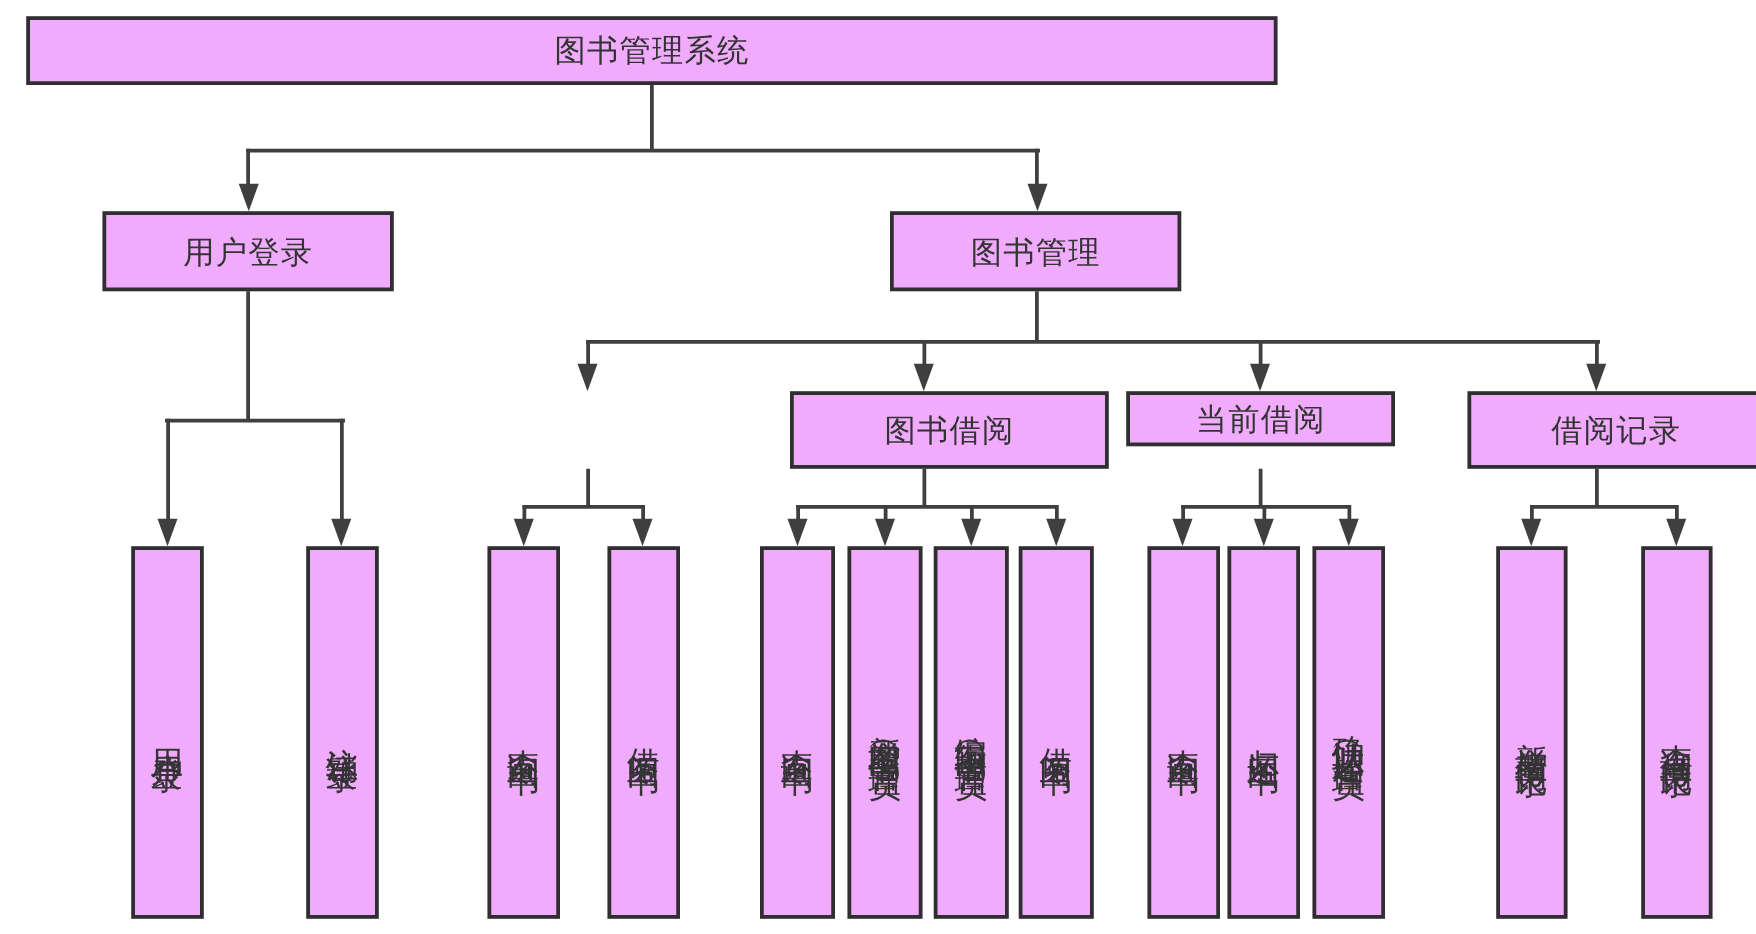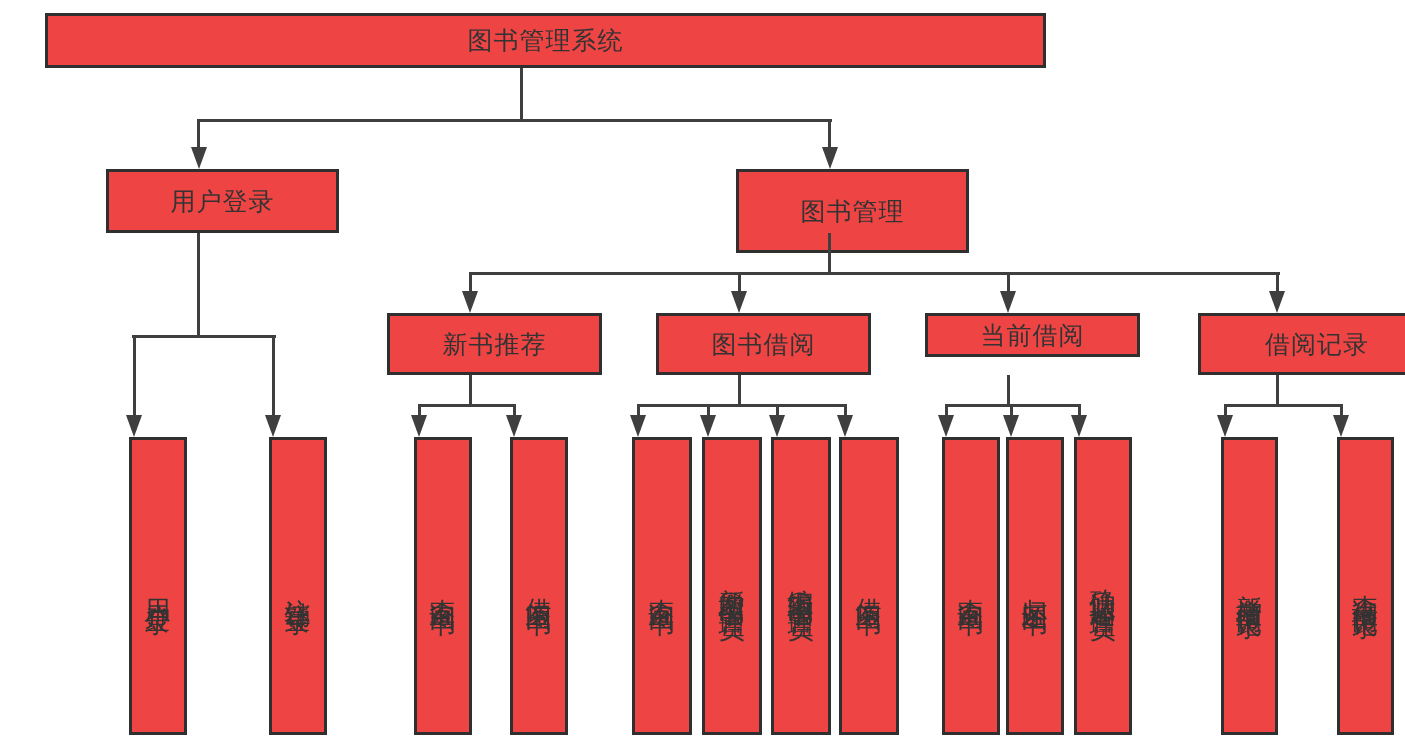--- a/index.html
+++ b/index.html
@@ -13,29 +13,28 @@
     width: 1405px;
     height: 747px;
     background: var(--background, #ffffff);
     overflow: hidden;
     color: var(--text, #333333);
   }
   .box {
     position: absolute;
     box-sizing: border-box;
     border: 3px solid var(--box_border, #2f2f2f);
-    background: #ef4444;
+    background: #f0abfc;
     display: flex;
     align-items: center;
     justify-content: center;
     font-size: 25px;
     color: var(--text, #333333);
     letter-spacing: 1px;
     white-space: nowrap;
-    margin-left: 24px;
   }
   .leaf {
     writing-mode: vertical-rl;
     text-orientation: mixed;
     font-size: 26px;
     letter-spacing: 4px;
     white-space: normal;
     line-height: 1;
   }
   .vline, .hline {
@@ -69,42 +68,41 @@
   <div class="box" style="left:21px; top:13px; width:1001px; height:55px;">图书管理系统</div>
 
   <div class="vline" style="left:520px; top:68px; width:3px; height:53px;"></div>
   <div class="hline" style="left:197px; top:119px; width:635px; height:3px;"></div>
   <div class="vline" style="left:197px; top:119px; width:3px; height:30px;"></div>
   <div class="arrowhead" style="left:191px; top:147px;"></div>
   <div class="vline" style="left:828px; top:119px; width:3px; height:30px;"></div>
   <div class="arrowhead" style="left:822px; top:147px;"></div>
 
   <div class="box" style="left:82px; top:169px; width:233px; height:64px;">用户登录</div>
-  <div class="box" style="left:712px; top:169px; width:233px; height:84px;">图书管理</div>
+  <div class="box" style="left:712px; top:169px; width:233px; height:64px;">图书管理</div>
 
   <div class="vline" style="left:197px; top:233px; width:3px; height:104px;"></div>
   <div class="hline" style="left:132px; top:335px; width:144px; height:3px;"></div>
   <div class="vline" style="left:133px; top:335px; width:3px; height:82px;"></div>
   <div class="arrowhead" style="left:126px; top:415px;"></div>
   <div class="vline" style="left:272px; top:335px; width:3px; height:82px;"></div>
   <div class="arrowhead" style="left:265px; top:415px;"></div>
 
   <div class="vline" style="left:828px; top:233px; width:3px; height:41px;"></div>
   <div class="hline" style="left:469px; top:272px; width:811px; height:3px;"></div>
   <div class="vline" style="left:469px; top:272px; width:3px; height:23px;"></div>
   <div class="arrowhead" style="left:462px; top:291px;"></div>
   <div class="vline" style="left:738px; top:272px; width:3px; height:23px;"></div>
   <div class="arrowhead" style="left:731px; top:291px;"></div>
   <div class="vline" style="left:1007px; top:272px; width:3px; height:23px;"></div>
   <div class="arrowhead" style="left:1000px; top:291px;"></div>
   <div class="vline" style="left:1276px; top:272px; width:3px; height:23px;"></div>
   <div class="arrowhead" style="left:1269px; top:291px;"></div>
 
-  <div class="box" style="left:363px; top:313px; width:215px; height:62px;">新书推荐</div>
-  <div class="box" style="left:632px; top:313px; width:215px; height:62px;">图书借阅</div>
+  <div class="box" style="left:632px; top:313px; width:255px; height:62px;">图书借阅</div>
   <div class="box" style="left:901px; top:313px; width:215px; height:44px;">当前借阅</div>
   <div class="box" style="left:1174px; top:313px; width:238px; height:62px;">借阅记录</div>
 
   <div class="vline" style="left:469px; top:375px; width:3px; height:31px;"></div>
   <div class="hline" style="left:418px; top:404px; width:98px; height:3px;"></div>
   <div class="vline" style="left:418px; top:404px; width:3px; height:14px;"></div>
   <div class="arrowhead" style="left:411px; top:415px;"></div>
   <div class="vline" style="left:513px; top:404px; width:3px; height:14px;"></div>
   <div class="arrowhead" style="left:506px; top:415px;"></div>
 

